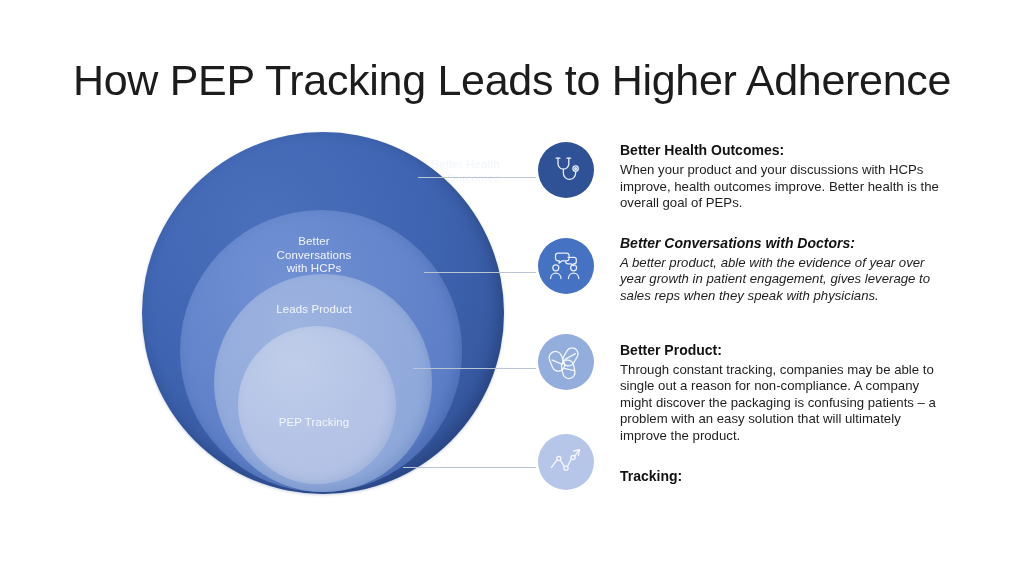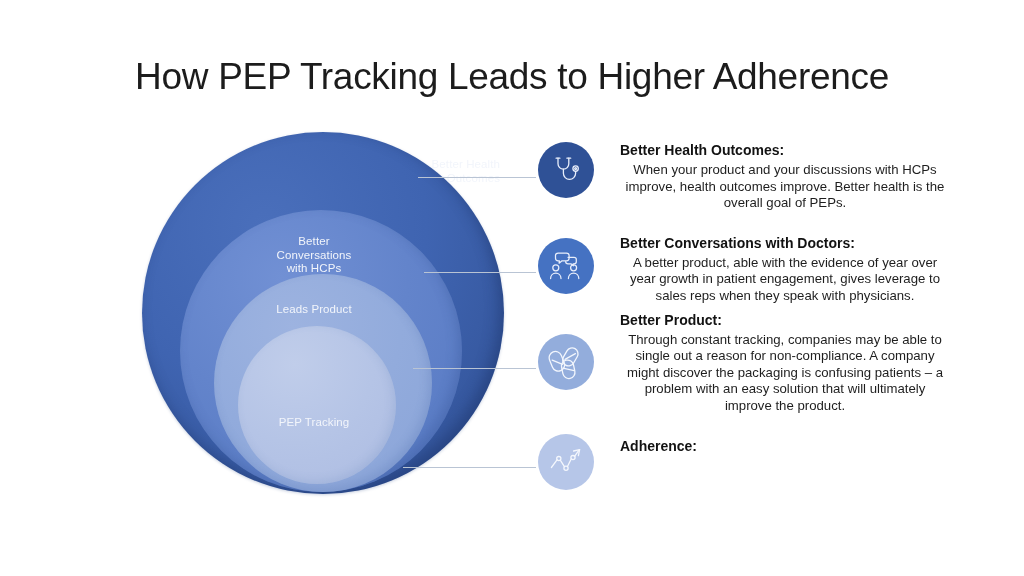--- a/index.html
+++ b/index.html
@@ -16,21 +16,21 @@
     color: #1a1a1a;
   }
 
   
   #infographic-title {
     position: absolute;
     left: 0;
     top: 56px;
     width: 1024px;
     text-align: center;
-    font-size: 37px;
+    font-size: 43px;
     font-weight: 400;
     letter-spacing: -0.3px;
     color: #1c1c1c;
     white-space: nowrap;
     font-family: "Liberation Sans", sans-serif;
   }
 
   
   #venn-diagram {
     position: absolute;
@@ -130,24 +130,23 @@
     line-height: 21px;
     margin: 0 0 1px 0;
     font-family: "Liberation Sans", sans-serif;
   }
   .content-body {
     font-size: 13.2px;
     line-height: 16.6px;
     color: #1e1e1e;
     margin: 0;
     font-family: "Liberation Sans", sans-serif;
-    text-align: center;
   }
   #block-outcomes { margin-bottom: 21px; }
-  #block-conversations { margin-bottom: 5px; }
+  #block-conversations { margin-bottom: 35px; font-style: italic; }
   #block-product { margin-bottom: 21px; }
 </style>
 </head>
 <body>
 
 <div id="infographic-title">How PEP Tracking Leads to Higher Adherence</div>
 
 <div id="venn-diagram">
 
   <div class="ring" id="ring-outer"></div>
@@ -235,16 +234,16 @@
     <p class="content-heading">Better Conversations with Doctors:</p>
     <p class="content-body">A better product, able with the evidence of year over year growth in patient engagement, gives leverage to sales reps when they speak with physicians.</p>
   </div>
 
   <div class="content-block" id="block-product">
     <p class="content-heading">Better Product:</p>
     <p class="content-body">Through constant tracking, companies may be able to single out a reason for non-compliance. A company might discover the packaging is confusing patients – a problem with an easy solution that will ultimately improve the product.</p>
   </div>
 
   <div class="content-block" id="block-tracking">
-    <p class="content-heading">Adherence:</p>
+    <p class="content-heading">Tracking:</p>
   </div>
 
 </div>
 
 </body></html>

